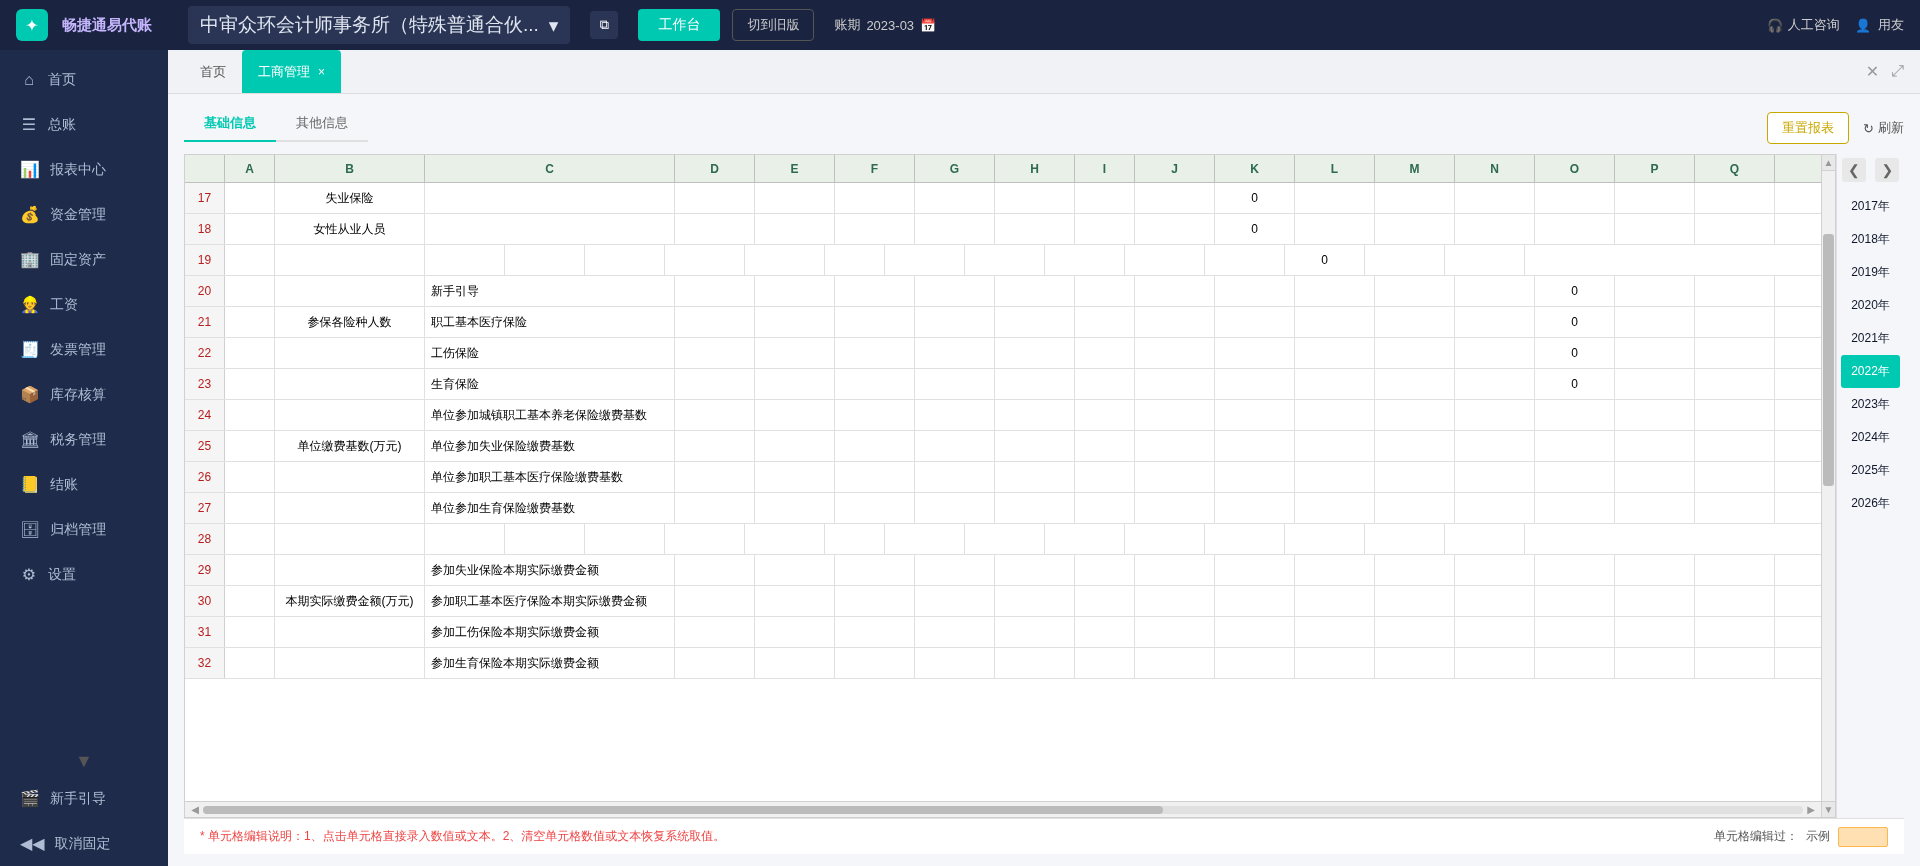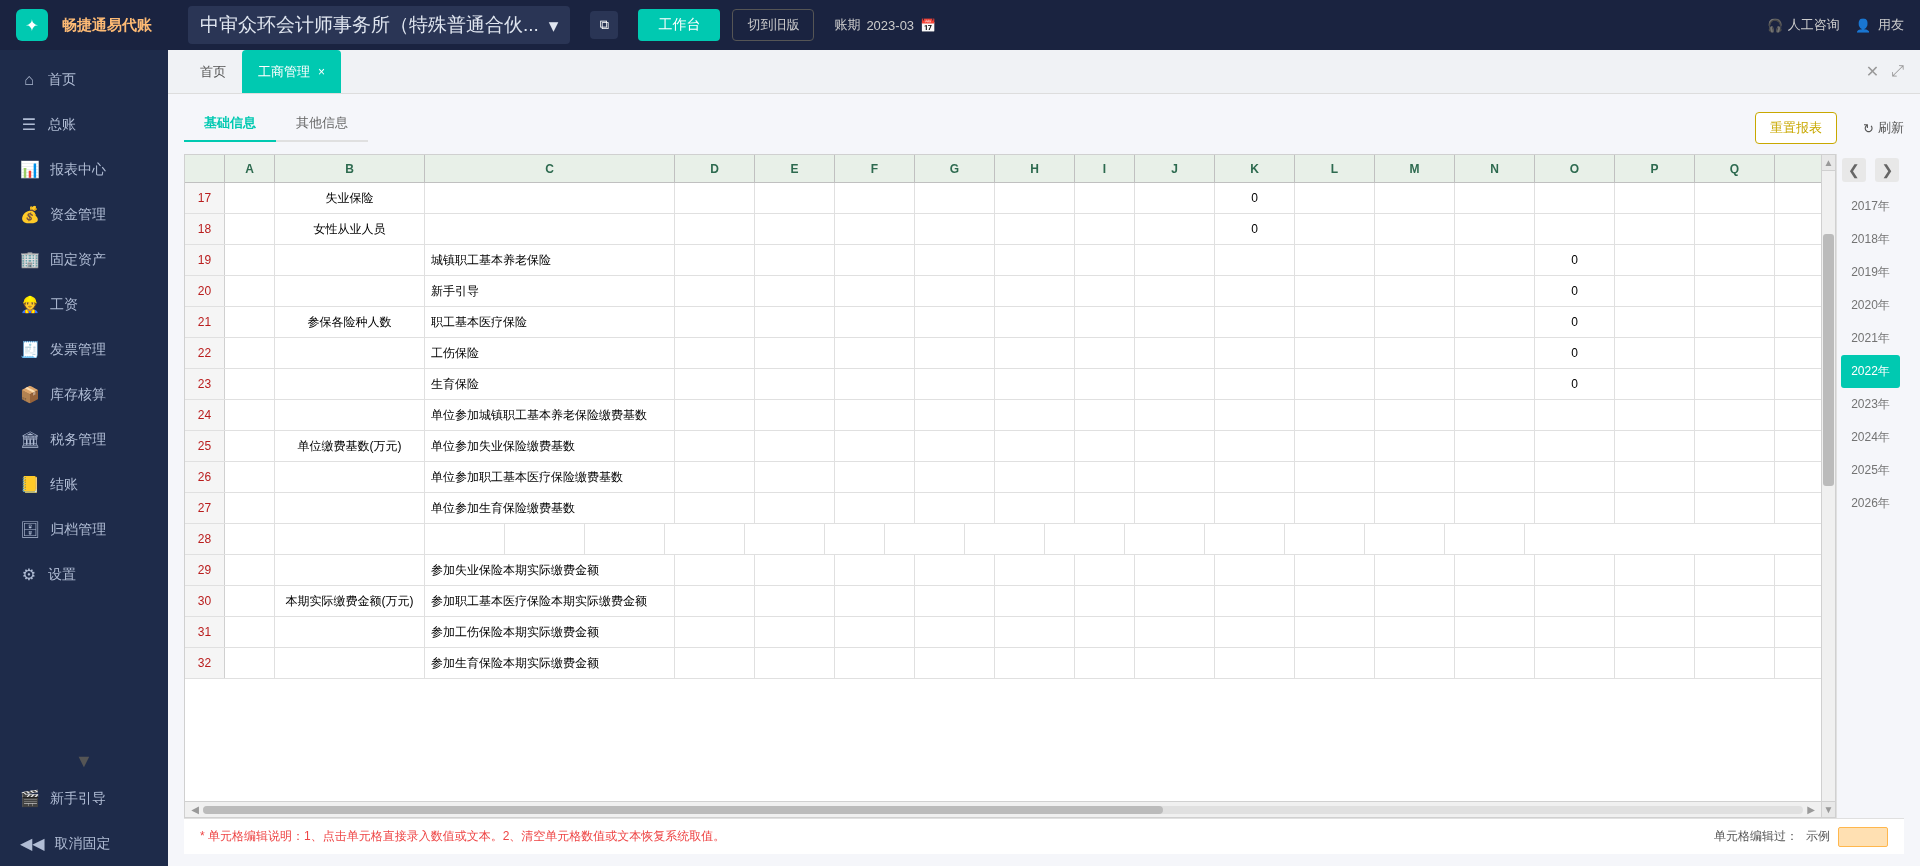--- a/index.html
+++ b/index.html
@@ -5,21 +5,21 @@
     * { box-sizing: border-box; margin: 0; padding: 0; }
     body { font-family: 'Microsoft YaHei', Arial, sans-serif; font-size: 13px; background: #f0f2f5; overflow: hidden; width: 1920px; height: 866px; }
 
     
     .top-header {
       display: flex; align-items: center; height: 50px;
       background: #1a2340; color: #fff; padding: 0 16px; gap: 12px;
     }
     .logo-area { display: flex; align-items: center; gap: 8px; min-width: 160px; }
     .logo-icon { width: 32px; height: 32px; background: #00c9b1; border-radius: 6px; display: flex; align-items: center; justify-content: center; font-size: 16px; color: #fff; }
-    .logo-text { font-size: 15px; color: #fdba74; font-weight: bold; padding-left: 6px; }
+    .logo-text { font-size: 15px; color: #c4b5fd; font-weight: bold; padding-left: 6px; }
     .company-selector { display: flex; align-items: center; gap: 6px; background: #2a3555; padding: 6px 12px; border-radius: 4px; cursor: pointer; min-width: 200px; font-size: 19px; }
     .company-selector span { color: #e0e6f0; }
     .copy-icon { width: 28px; height: 28px; background: #2a3555; border-radius: 4px; display: flex; align-items: center; justify-content: center; cursor: pointer; margin-left: 8px; }
     .workbench-btn { background: #00c9b1; color: #fff; border: none; padding: 7px 20px; border-radius: 4px; cursor: pointer; font-size: 14px; margin-left: 8px; }
     .old-version-btn { background: transparent; color: #ccc; border: 1px solid #555; padding: 6px 14px; border-radius: 4px; cursor: pointer; font-size: 13px; }
     .period-area { display: flex; align-items: center; gap: 6px; margin-left: 8px; color: #ccc; font-size: 13px; }
     .header-right { margin-left: auto; display: flex; align-items: center; gap: 16px; }
     .ai-btn { display: flex; align-items: center; gap: 4px; color: #ccc; cursor: pointer; font-size: 13px; }
     .user-area { display: flex; align-items: center; gap: 6px; color: #ccc; cursor: pointer; font-size: 13px; }
 
@@ -44,21 +44,21 @@
 
     
     .inner-content { flex: 1; display: flex; flex-direction: column; padding: 12px 16px; overflow: hidden; }
 
     
     .sub-tabs { display: flex; gap: 0; border-bottom: 2px solid #e0e0e0; margin-bottom: 12px; }
     .sub-tab { padding: 8px 20px; cursor: pointer; font-size: 13px; color: #666; border-bottom: 2px solid transparent; margin-bottom: -2px; }
     .sub-tab.active { color: #00c9b1; border-bottom: 2px solid #00c9b1; font-weight: bold; }
 
     
-    .action-bar { display: flex; justify-content: flex-end; gap: 26px; margin-bottom: 10px; }
+    .action-bar { display: flex; justify-content: flex-end; gap: 14px; margin-bottom: 10px; }
     .reset-btn { border: 1px solid #c8a800; color: #c8a800; background: #fff; padding: 6px 14px; border-radius: 4px; cursor: pointer; font-size: 13px; }
     .refresh-btn { display: flex; align-items: center; gap: 4px; background: transparent; border: none; color: #555; cursor: pointer; font-size: 13px; }
 
     
     .spreadsheet-container { flex: 1; display: flex; overflow: hidden; border: 1px solid #d0d0d0; background: #fff; position: relative; }
     .spreadsheet-main { flex: 1; overflow: hidden; display: flex; flex-direction: column; }
 
     
     .col-headers { display: flex; background: #e8f0e8; border-bottom: 1px solid #c0c0c0; min-height: 28px; }
     .row-num-header { width: 40px; min-width: 40px; border-right: 1px solid #c0c0c0; background: #e8f0e8; display: flex; align-items: center; justify-content: center; font-size: 12px; }
@@ -74,21 +74,21 @@
     
     .h-scrollbar { height: 16px; background: #f0f0f0; border-top: 1px solid #d0d0d0; display: flex; align-items: center; padding: 0 2px; }
     .h-scrollbar-inner { flex: 1; height: 8px; background: #e0e0e0; border-radius: 4px; position: relative; cursor: pointer; }
     .h-scrollbar-thumb { position: absolute; left: 0; height: 8px; width: 60%; background: #bbb; border-radius: 4px; }
     .scroll-arrow { width: 16px; height: 16px; display: flex; align-items: center; justify-content: center; color: #999; cursor: pointer; font-size: 10px; }
 
     
     .right-panel { width: 68px; background: #f5f6fa; border-left: 1px solid #e0e0e0; display: flex; flex-direction: column; align-items: center; overflow: hidden; }
     .right-panel-top { width: 100%; display: flex; justify-content: space-around; padding: 4px 0; }
     .right-arrow-btn { width: 24px; height: 24px; background: #e8e8e8; border-radius: 3px; display: flex; align-items: center; justify-content: center; cursor: pointer; font-size: 14px; color: #666; }
-    .year-item { width: 100%; text-align: center; padding: 8px 4px; font-size: 12px; color: #737373; cursor: pointer; }
+    .year-item { width: 100%; text-align: center; padding: 8px 4px; font-size: 12px; color: #0f172a; cursor: pointer; }
     .year-item.active { background: #00c9b1; color: #fff; border-radius: 3px; margin: 0 4px; width: calc(100% - 8px); }
     .right-panel-nav { display: flex; flex-direction: column; gap: 0; margin-top: 4px; width: 100%; align-items: center; }
 
     
     .footer { height: 36px; background: #fff; border-top: 1px solid #e0e0e0; display: flex; align-items: center; padding: 0 16px; font-size: 12px; color: #e44; gap: 8px; }
     .footer-right { margin-left: auto; display: flex; align-items: center; gap: 8px; color: #555; }
     .footer-sample { width: 50px; height: 20px; background: #ffe0b2; border: 1px solid #ffb74d; border-radius: 2px; }
 
     
     .v-scrollbar { width: 14px; background: #f0f0f0; border-left: 1px solid #d0d0d0; display: flex; flex-direction: column; }
@@ -317,21 +317,20 @@
                 <div class="cell cw-n"></div>
                 <div class="cell cw-o"></div>
                 <div class="cell cw-p"></div>
                 <div class="cell cw-q"></div>
               </div>
 
               <div class="table-row">
                 <div class="row-num-cell cw-row">19</div>
                 <div class="cell cw-a"></div>
                 <div class="cell cw-b"></div>
-                <div class="cell cw-c">城镇职工基本养老保险</div>
                 <div class="cell cw-d"></div>
                 <div class="cell cw-e"></div>
                 <div class="cell cw-f"></div>
                 <div class="cell cw-g"></div>
                 <div class="cell cw-h"></div>
                 <div class="cell cw-i"></div>
                 <div class="cell cw-j"></div>
                 <div class="cell cw-k"></div>
                 <div class="cell cw-l"></div>
                 <div class="cell cw-m"></div>

